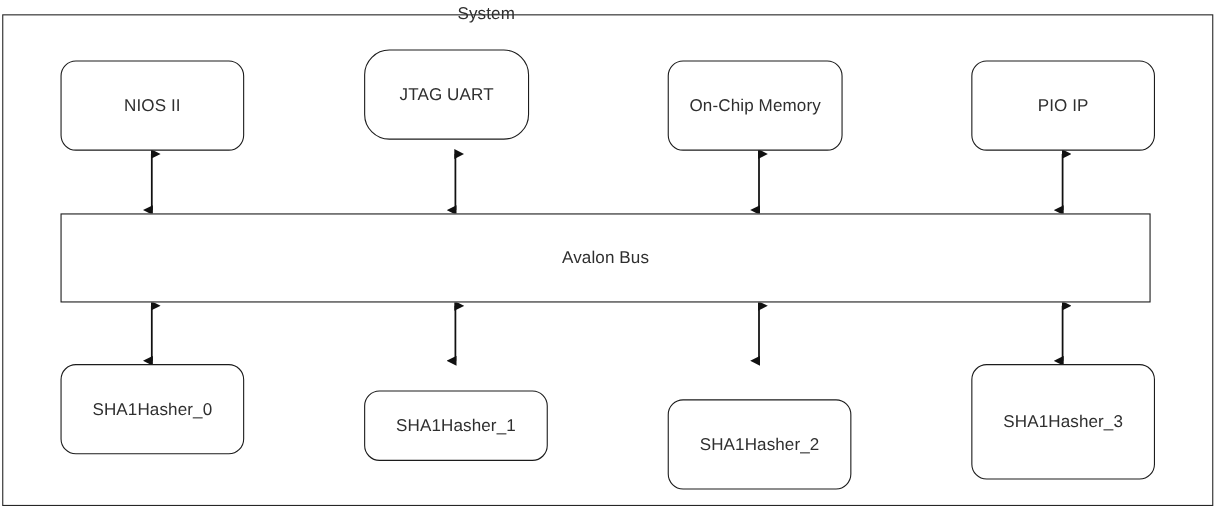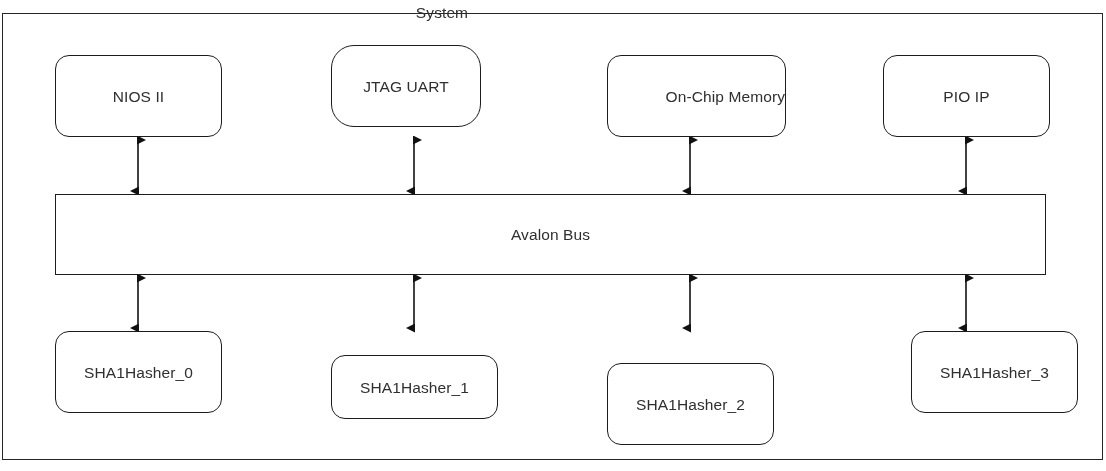--- a/index.html
+++ b/index.html
@@ -123,36 +123,36 @@
   <div class="system-frame"></div>
   <div class="system-title">System</div>
 
   <div id="nodes-layer">
       <div class="node" style="left: 55px; top: 55px; width: 167px; height: 82px;">
         <span class="node-label">NIOS II</span>
       </div>
       <div class="node" style="left: 331px; top: 45px; width: 150px; height: 82px; border-radius: 23px;">
         <span class="node-label">JTAG UART</span>
       </div>
-      <div class="node" style="left: 607px; top: 55px; width: 179px; height: 82px; justify-content: flex-end;">
+      <div class="node" style="left: 607px; top: 55px; width: 159px; height: 82px;">
         <span class="node-label">On-Chip Memory</span>
       </div>
       <div class="node" style="left: 883px; top: 55px; width: 167px; height: 82px; align-items: center;">
         <span class="node-label">PIO IP</span>
       </div>
       <div class="node" style="left: 55px; top: 331px; width: 167px; height: 82px;">
         <span class="node-label">SHA1Hasher_0</span>
       </div>
       <div class="node" style="left: 331px; top: 331px; width: 167px; height: 64px; margin-top: 24px;">
         <span class="node-label">SHA1Hasher_1</span>
       </div>
       <div class="node" style="left: 607px; top: 331px; width: 167px; height: 82px; margin-top: 32px;">
         <span class="node-label">SHA1Hasher_2</span>
       </div>
-      <div class="node" style="left: 883px; top: 331px; width: 167px; height: 82px; margin-left: 28px;">
+      <div class="node" style="left: 883px; top: 331px; width: 167px; height: 105px;">
         <span class="node-label">SHA1Hasher_3</span>
       </div>
       <div class="bus" style="left: 55px; top: 194px; width: 991px; height: 81px;">
         <span class="bus-label">Avalon Bus</span>
       </div>
     </div>
 
 <div class="connector-hit" style="left: 125px; top: 139px; height: 53px;"></div>
     <div class="connector-hit" style="left: 401px; top: 139px; height: 53px;"></div>
     <div class="connector-hit" style="left: 677px; top: 139px; height: 53px;"></div>

